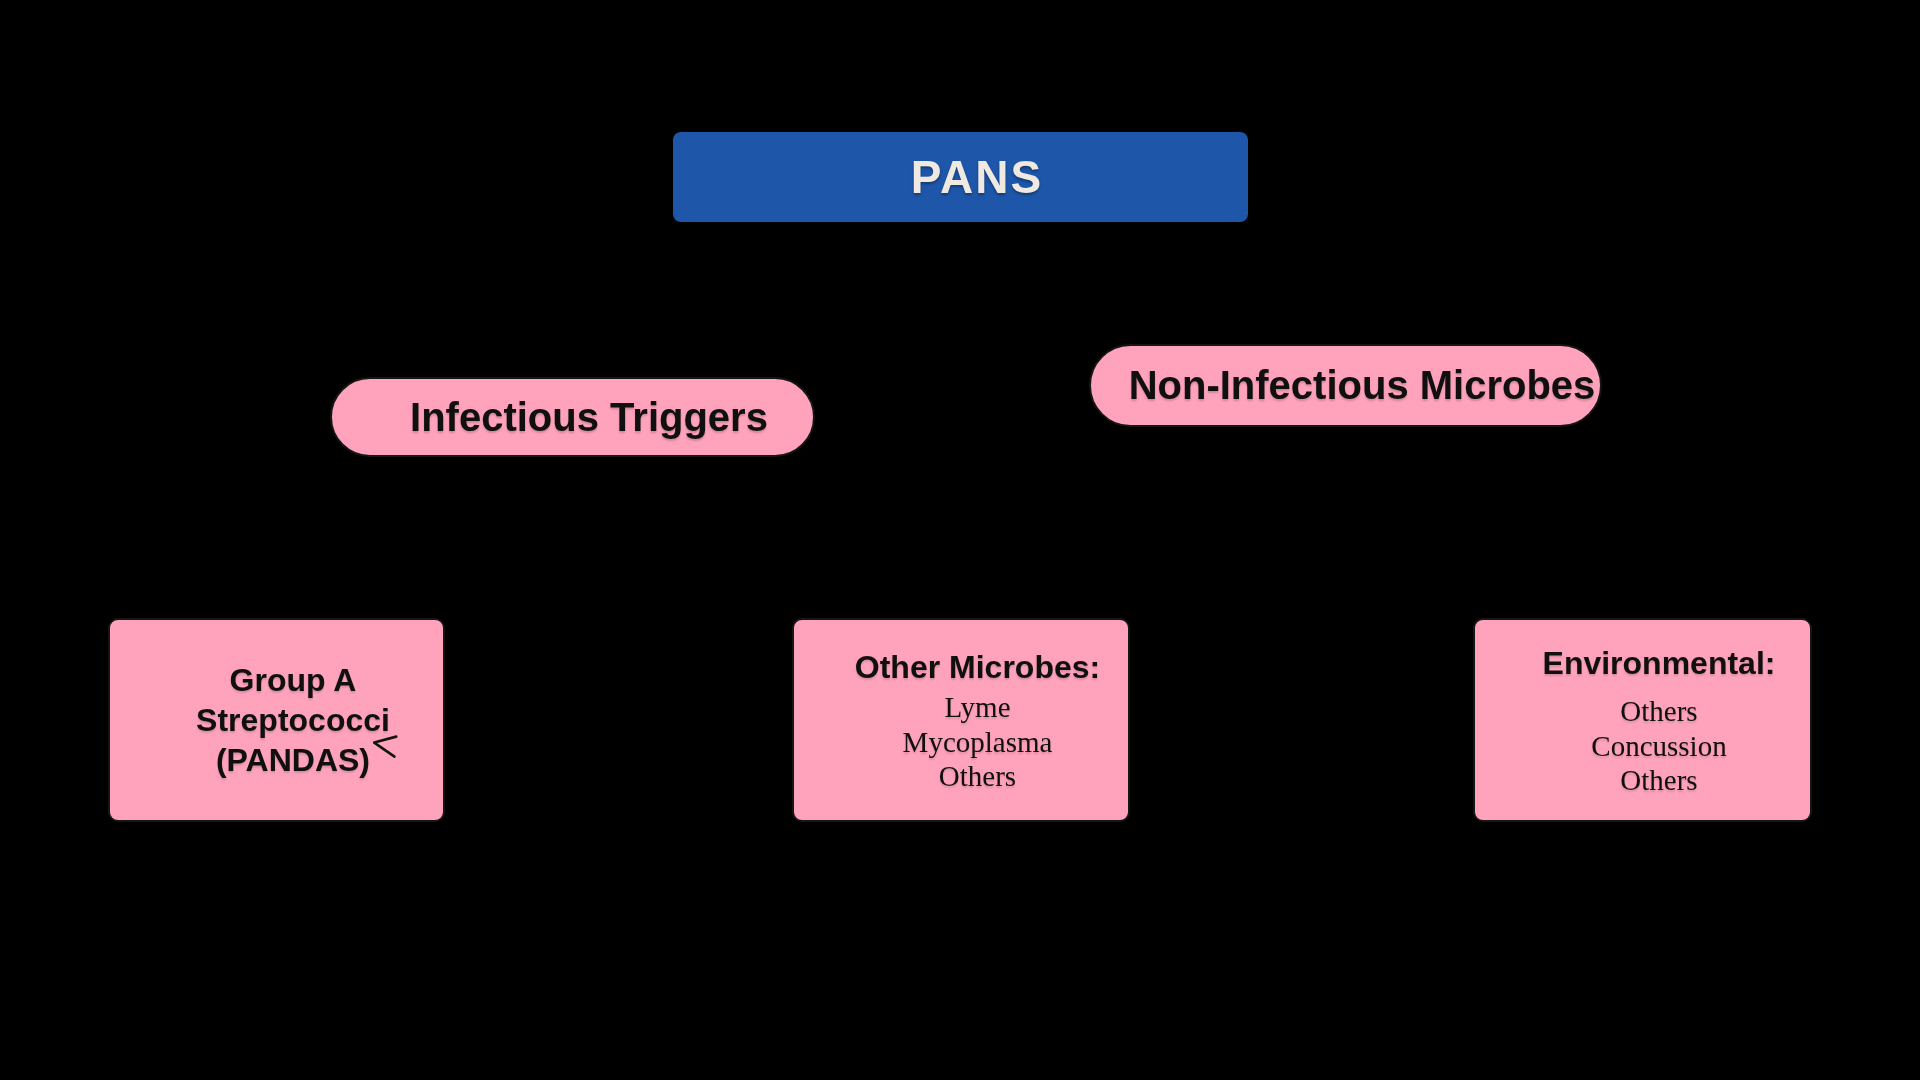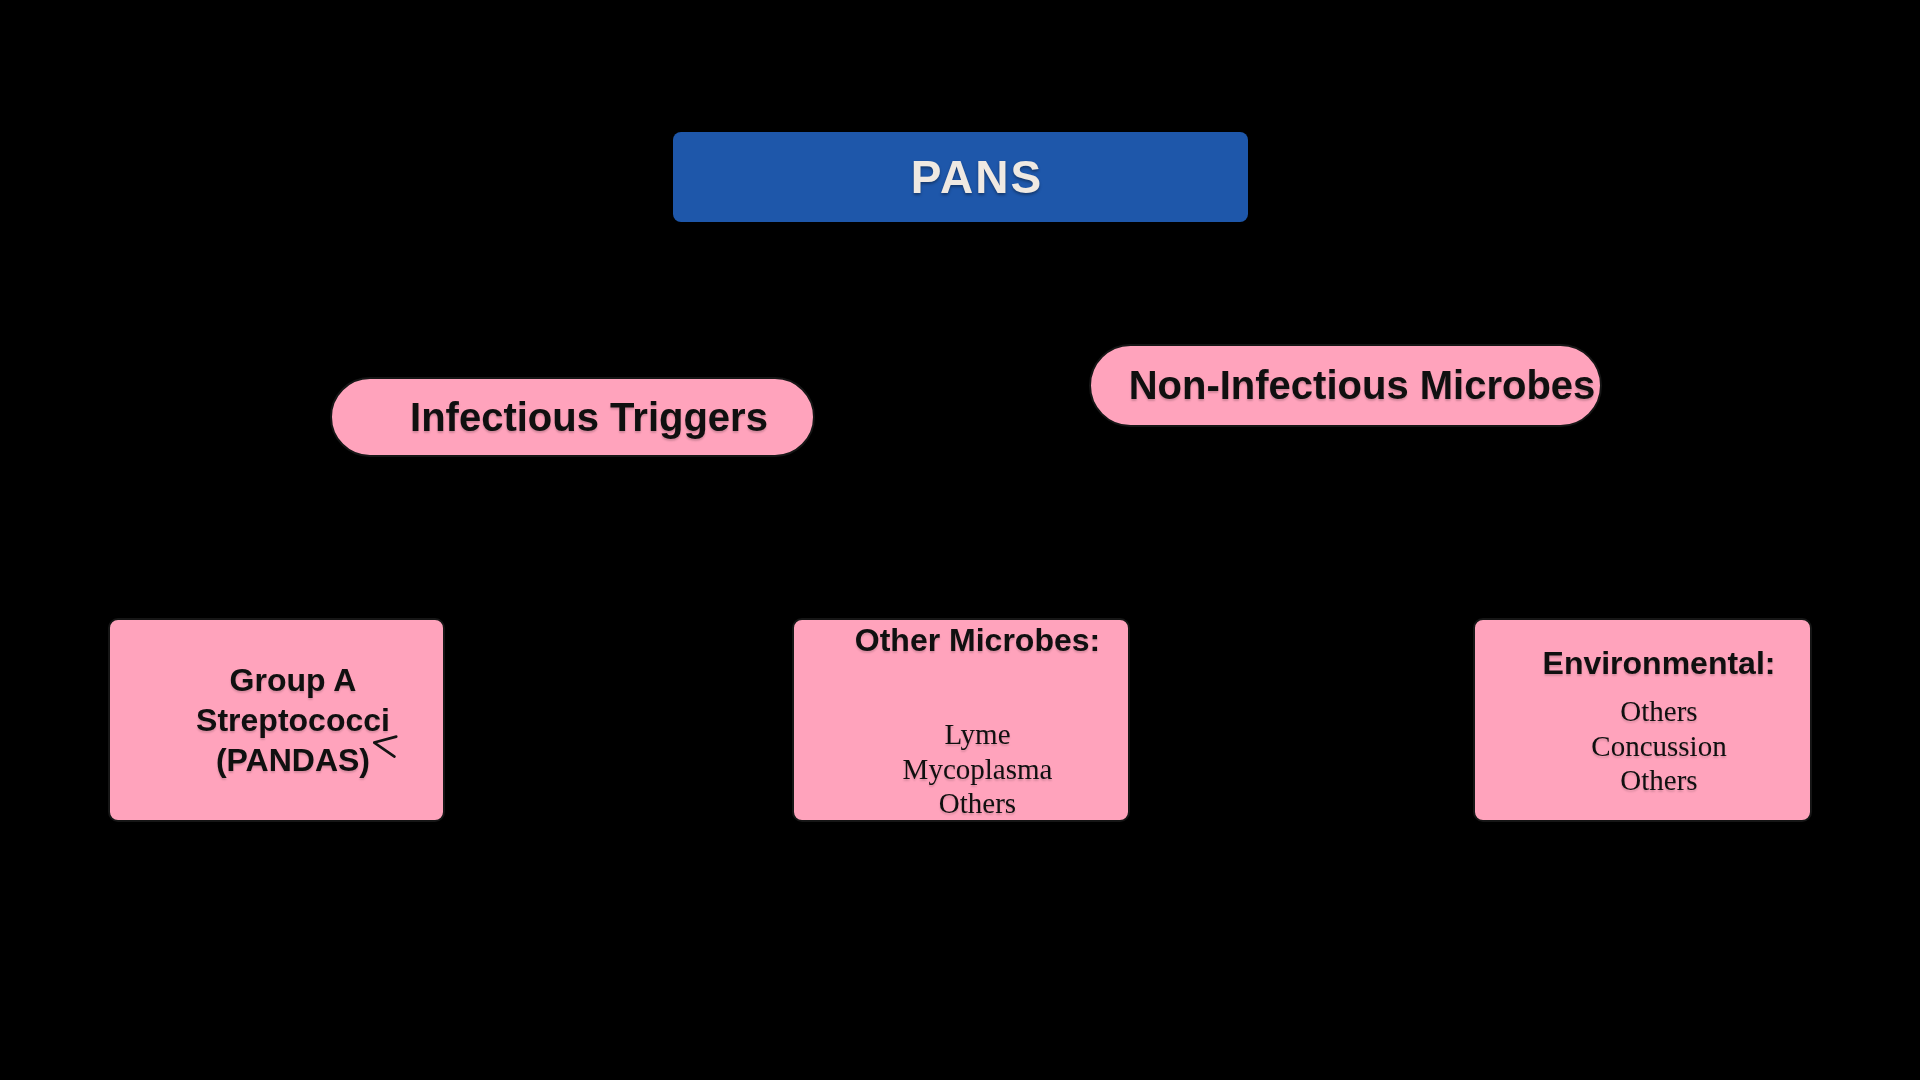--- a/index.html
+++ b/index.html
@@ -44,21 +44,21 @@
   .pill.non-infectious{left:1089px;top:344px;width:513px;height:83px;}
   .leaf{
     background:var(--node-fill);
     border:2px solid var(--node-border);
     border-radius:10px;
     top:618px;width:338px;height:204px;
     flex-direction:column;
     text-shadow:0 2px 2px rgba(0,0,0,.15);
   }
   .leaf.group-a{left:108px;width:337px;}
-  .leaf.other-microbes{left:792px;justify-content:space-between;}
+  .leaf.other-microbes{left:792px;}
   .leaf.environmental{left:1473px;width:339px;gap:8px;}
   .leaf-lines{
     font-size:32px;font-weight:bold;line-height:1.25;
     white-space:pre-line;
   }
   .leaf-heading{font-size:32px;font-weight:bold;line-height:1.3;}
   .leaf-items{font-size:29px;font-weight:normal;line-height:1.18;margin-top:2px;}
   .leaf-item{display:block;font-family:Liberation Serif, serif;}
   .annotation{
     position:absolute;left:260px;top:112px;width:28px;height:26px;

